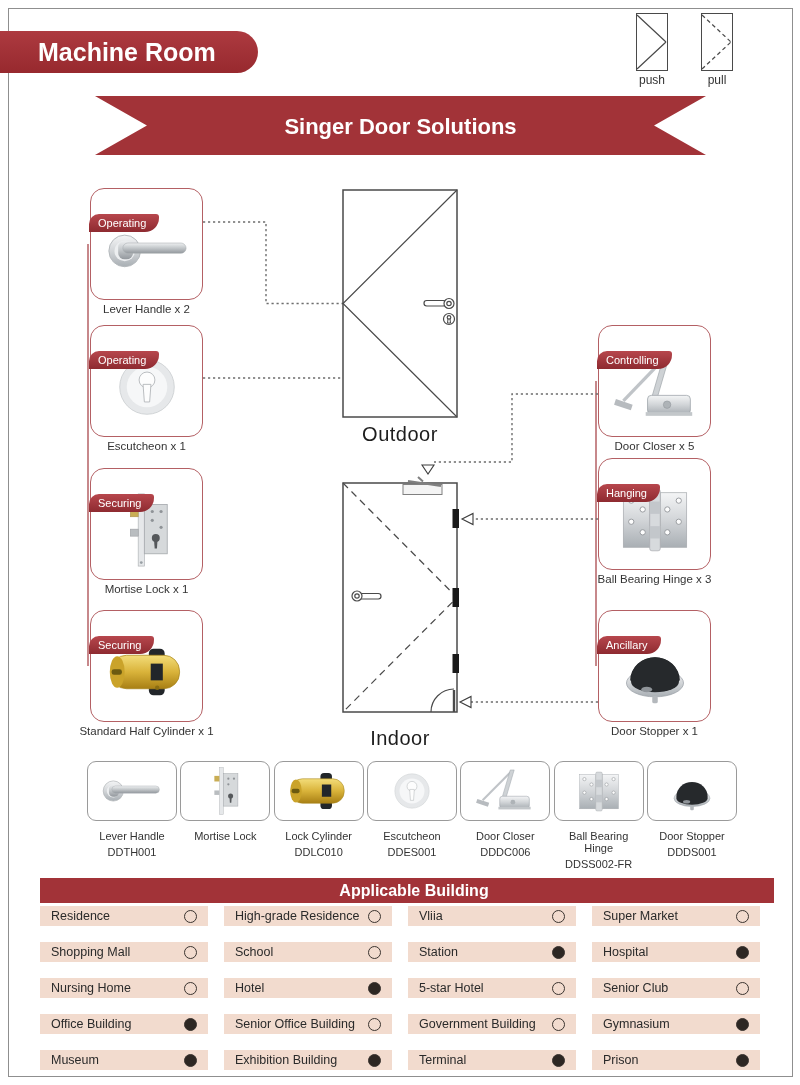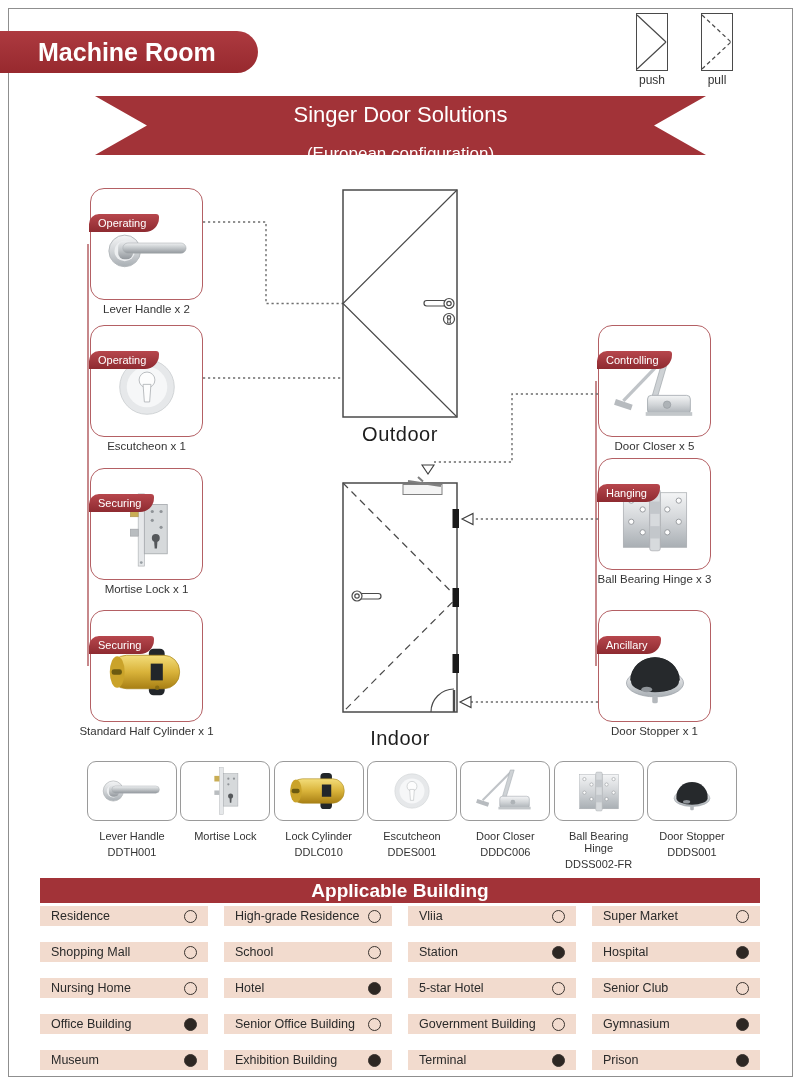--- a/index.html
+++ b/index.html
@@ -13,21 +13,21 @@
           color:#fff;font-size:25px;font-weight:bold;line-height:42px;padding-left:38px;box-sizing:border-box;}
 
   
   .leg-label{position:absolute;top:73px;width:32px;text-align:center;font-size:12px;color:#333;}
 
   
   .ribbon{position:absolute;left:95px;top:96px;width:611px;height:59px;z-index:4;
           background:#a23338;
           clip-path:polygon(0 0,100% 0,91.5% 50%,100% 100%,0 100%,8.5% 50%);
           text-align:center;color:#fff;}
-  .ribbon .rt{font-size:22px;font-weight:normal;margin-top:6px;text-align:center;}
+  .ribbon .rt{font-size:22px;font-weight:bold;margin-top:18px;text-align:center;}
   .ribbon .rs{font-size:17px;margin-top:16px;}
 
   
   #diagram-layer{position:absolute;left:0;top:0;z-index:1;}
 
   
   .callout{position:absolute;width:113px;height:112px;background:#fff;z-index:2;
            border:1.5px solid #b46064;border-radius:14px;box-sizing:border-box;}
   .tag{position:absolute;top:-2px;left:-2px;z-index:3;
        background:linear-gradient(180deg,#b7474d,#8e2a30);color:#fff;font-size:11px;
@@ -41,21 +41,21 @@
   
   #strip{position:absolute;left:87px;top:761px;width:650px;display:flex;justify-content:space-between;z-index:2;}
   .pcard{width:90px;text-align:center;}
   .pbox{width:90px;height:60px;border:1px solid #9a9a9a;border-radius:9px;box-sizing:border-box;
         display:flex;align-items:center;justify-content:center;background:#fff;}
   .pname{margin-top:9px;font-size:11px;color:#333;}
   .pcode{margin-top:4px;font-size:11px;color:#333;}
 
   
   #ab-header{position:absolute;left:40px;top:878px;width:720px;height:25px;background:#a23338;z-index:2;
-             color:#fff;font-weight:bold;font-size:19px;text-align:center;line-height:25px;}
+             color:#fff;font-weight:bold;font-size:16px;text-align:center;line-height:25px;padding-left:14px;}
   #ab-grid{position:absolute;left:40px;top:906px;width:720px;z-index:2;
            display:grid;grid-template-columns:repeat(4,1fr);column-gap:7px;row-gap:5px;gap:16px;}
   .bcell{height:20px;background:#f2dbce;display:flex;align-items:center;justify-content:space-between;
          padding:0 11px;font-size:12.5px;color:#2a2a2a;}
   .bcircle{width:13px;height:13px;border-radius:50%;border:1.6px solid #3b3430;box-sizing:border-box;background:transparent;flex:none;}
   .bcircle.filled{background:#2d2723;}
 </style>
 </head>
 <body>
 

